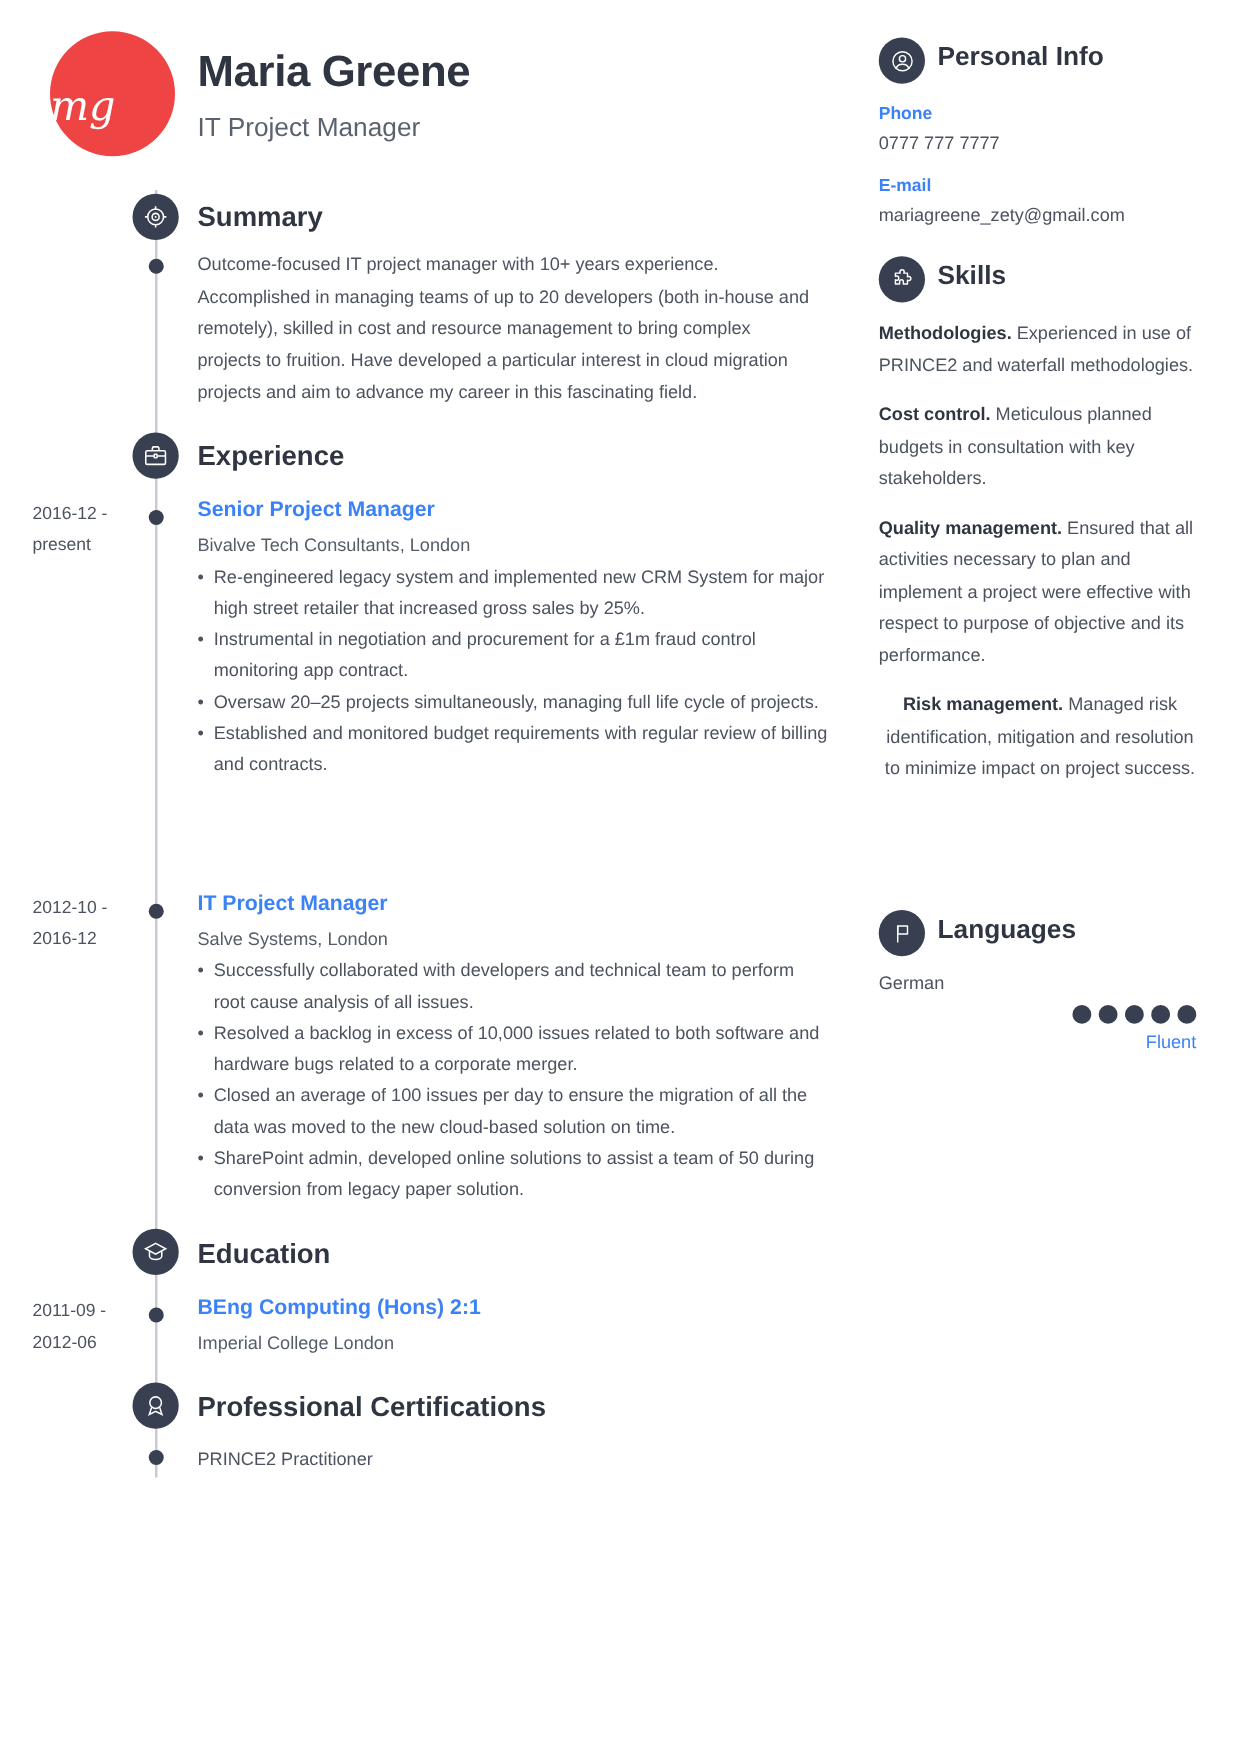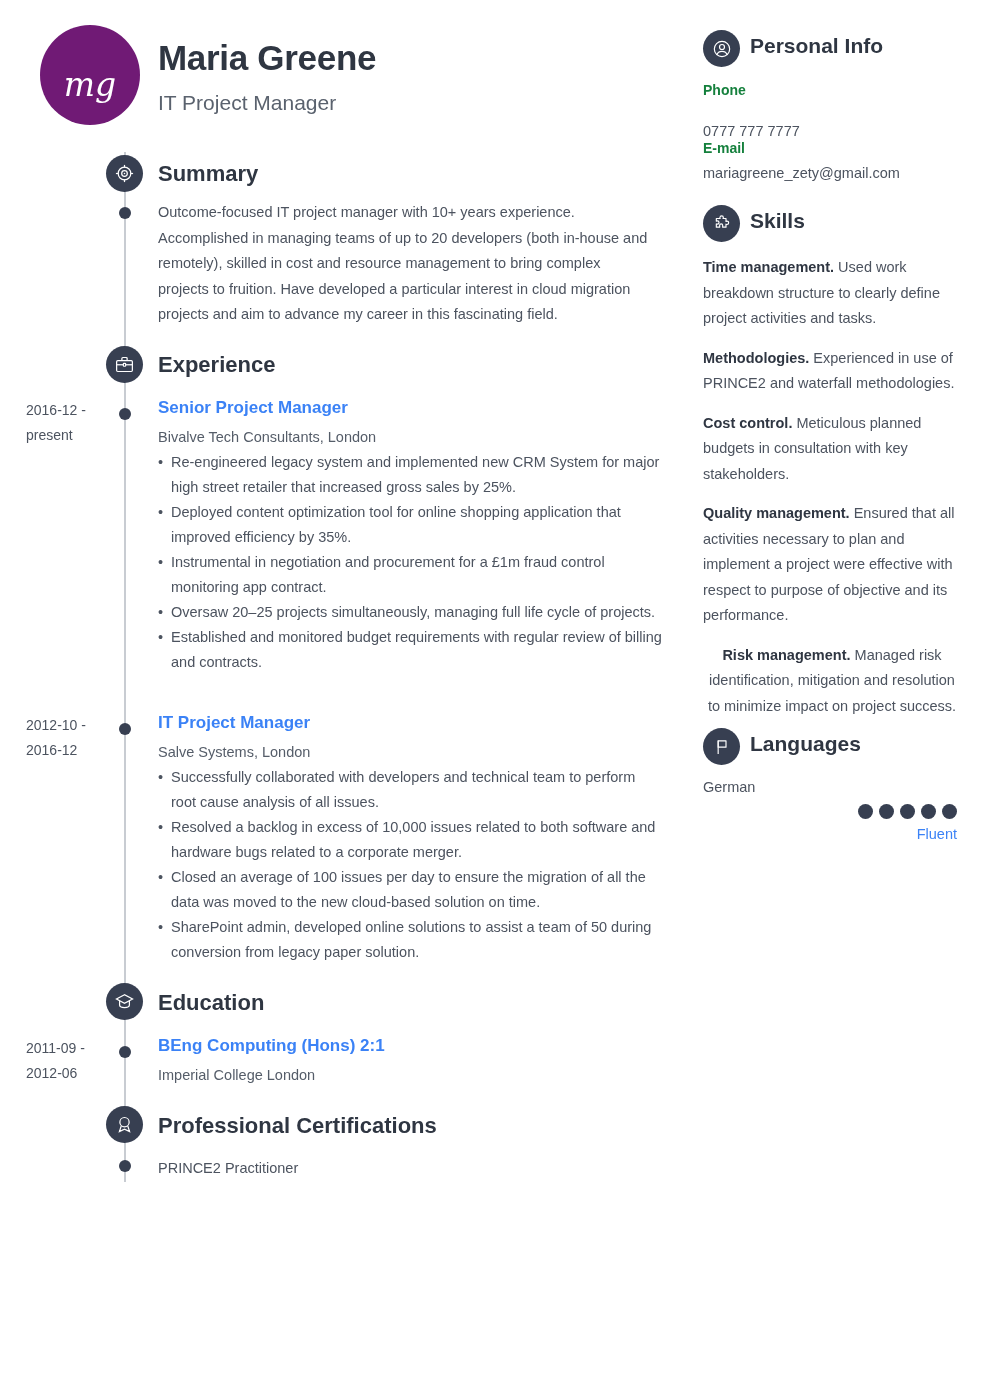--- a/index.html
+++ b/index.html
@@ -31,25 +31,24 @@
     width: 660px;
     height: 150px;
   }
   .avatar {
     position: absolute;
     left: 40px;
     top: 25px;
     width: 100px;
     height: 100px;
     border-radius: 50%;
-    background: #701a75;
+    background: #ef4444;
     color: #ffffff;
     display: flex;
     align-items: center;
-    justify-content: center;
   }
   .avatar-initials {
     font-family: "DejaVu Serif", serif;
     font-style: italic;
     font-size: 33px;
     line-height: 1;
     letter-spacing: 0px;
     padding-top: 18px;
   }
   .name {
@@ -208,21 +207,21 @@
     position: absolute;
     left: 50px;
     top: 4px;
     font-size: 21px;
     font-weight: bold;
     color: #2f3642;
   }
   .r-label {
     font-size: 14px;
     font-weight: bold;
-    color: #15803d;
+    color: #3b82f6;
     margin: 0;
   }
   .r-value {
     font-size: 14.5px;
     color: #4c535f;
     margin: 0;
   }
   .skill-item {
     font-size: 14.5px;
     line-height: 25.5px;
@@ -298,21 +297,20 @@
       </div>
       <div class="sec-title" style="top:352px;">Experience</div>
 
       <div>
         <div class="date-range" style="top:398px;">2016-12 - present</div>
         <div class="dot" style="top:408px;"></div>
         <div class="entry-title" style="top:398px;">Senior Project Manager</div>
         <div class="entry-sub" style="top:429px;">Bivalve Tech Consultants, London</div>
         <ul class="bullets" style="top:450px;">
           <li>Re-engineered legacy system and implemented new CRM System for major high street retailer that increased gross sales by 25%.</li>
-          <li>Deployed content optimization tool for online shopping application that improved efficiency by 35%.</li>
           <li>Instrumental in negotiation and procurement for a £1m fraud control monitoring app contract.</li>
           <li>Oversaw 20–25 projects simultaneously, managing full life cycle of projects.</li>
           <li>Established and monitored budget requirements with regular review of billing and contracts.</li>
         </ul>
       </div>
 
       <div>
         <div class="date-range" style="top:713px;">2012-10 - 2016-12</div>
         <div class="dot" style="top:723px;"></div>
         <div class="entry-title" style="top:713px;">IT Project Manager</div>
@@ -365,37 +363,36 @@
           <svg width="20" height="20" viewBox="0 0 24 24" fill="none" stroke="#ffffff" stroke-width="1.4">
             <circle cx="12" cy="12" r="9.2"></circle>
             <circle cx="12" cy="9.6" r="3"></circle>
             <path d="M5.6 19.4c0.9-3 3.4-4.6 6.4-4.6s5.5 1.6 6.4 4.6"></path>
           </svg>
         </div>
         <div class="r-title">Personal Info</div>
       </div>
       <div style="position:absolute; top:52px; left:3px; width:258px;">
         <div class="r-label" style="position:absolute; top:0;">Phone</div>
-        <div class="r-value" style="position:absolute; top:25px;margin-top:16px;">0777 777 7777</div>
+        <div class="r-value" style="position:absolute; top:25px;">0777 777 7777</div>
         <div class="r-label" style="position:absolute; top:58px;">E-mail</div>
         <div class="r-value" style="position:absolute; top:83px;text-align:center;">mariagreene_zety@gmail.com</div>
       </div>
     </div>
 
     <div class="r-section" style="top:205px;">
       <div class="r-head">
         <div class="r-icon">
           <svg width="20" height="20" viewBox="0 0 24 24" fill="none" stroke="#ffffff" stroke-width="1.4" stroke-linejoin="round">
             <path d="M9.6 4.2c0-1.1 0.9-2 2-2s2 0.9 2 2c0 0.5-0.2 0.9-0.4 1.2h3.6v3.6c0.3-0.3 0.7-0.4 1.2-0.4 1.1 0 2 0.9 2 2s-0.9 2-2 2c-0.5 0-0.9-0.2-1.2-0.4v3.6h-4v-2.2c0-1-0.8-1.8-1.8-1.8s-1.8 0.8-1.8 1.8v2.2h-4v-4c0.3 0.3 0.7 0.4 1.2 0.4 1.1 0 2-0.9 2-2s-0.9-2-2-2c-0.5 0-0.9 0.2-1.2 0.4V5.4h4.6c-0.2-0.3-0.4-0.7-0.4-1.2z"></path>
           </svg>
         </div>
         <div class="r-title">Skills</div>
       </div>
       <div style="position:absolute; top:50px; left:3px; width:258px;">
-        <p class="skill-item" style="margin-bottom:14px;"><b>Time management.</b><span> Used work breakdown structure to clearly define project activities and tasks.</span></p>
         <p class="skill-item" style="margin-bottom:14px;"><b>Methodologies.</b><span> Experienced in use of PRINCE2 and waterfall methodologies.</span></p>
         <p class="skill-item" style="margin-bottom:14px;"><b>Cost control.</b><span> Meticulous planned budgets in consultation with key stakeholders.</span></p>
         <p class="skill-item" style="margin-bottom:14px;"><b>Quality management.</b><span> Ensured that all activities necessary to plan and implement a project were effective with respect to purpose of objective and its performance.</span></p>
         <p class="skill-item" style="margin-bottom:0;text-align:center;"><b>Risk management.</b><span> Managed risk identification, mitigation and resolution to minimize impact on project success.</span></p>
       </div>
     </div>
 
     <div class="r-section" style="top:728px;">
       <div class="r-head">
         <div class="r-icon">

